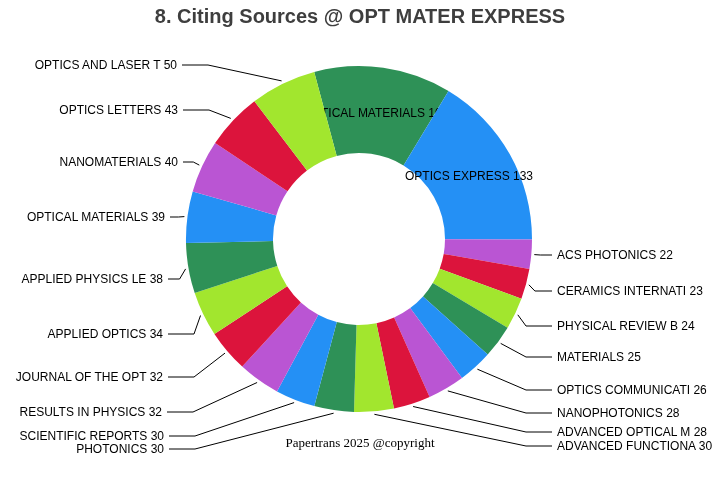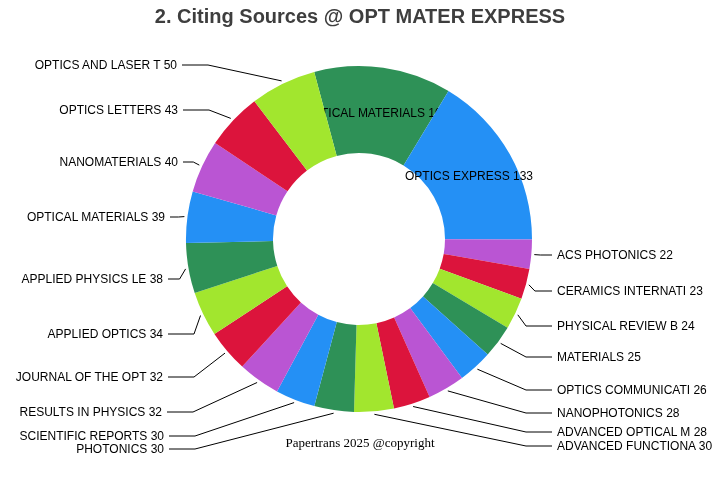--- a/index.html
+++ b/index.html
@@ -42,21 +42,21 @@
     left: 0;
   }
   svg text {
     font-family: "Liberation Sans", sans-serif;
   }
 </style>
 </head>
 <body>
 
 <div class="stage">
-  <div class="chart-title">2. Citing Sources @ OPT MATER EXPRESS</div>
+  <div class="chart-title">8. Citing Sources @ OPT MATER EXPRESS</div>
   <svg id="donut-svg" class="donut" width="720" height="480" viewBox="0 0 720 480">
       <path d="M314.2 71.9 A173 173 0 0 1 448.5 91.0 L403.5 165.4 A86 86 0 0 0 336.7 155.9 Z" fill="#2E9157"></path>
       <text font-size="12" fill="#000000" x="376" y="117" text-anchor="middle">OPTICAL MATERIALS  104</text>
       <path d="M448.5 91.0 A173 173 0 0 1 532.0 239.6 L445.0 239.3 A86 86 0 0 0 403.5 165.4 Z" fill="#2490F5"></path>
       <text font-size="12" fill="#000000" x="469" y="180" text-anchor="middle">OPTICS EXPRESS 133</text>
       <path d="M532.0 239.6 A173 173 0 0 1 529.4 268.9 L443.7 253.9 A86 86 0 0 0 445.0 239.3 Z" fill="#BA55D3"></path>
       <polyline points="552,255 540.3,255 534.3,254.6" fill="none" stroke="#000000" stroke-width="1"></polyline>
       <text font-size="12" fill="#000000" text-anchor="start" x="557" y="259">ACS PHOTONICS 22</text>
       <path d="M529.4 268.9 A173 173 0 0 1 521.4 298.7 L439.7 268.7 A86 86 0 0 0 443.7 253.9 Z" fill="#DC143C"></path>
       <polyline points="552,291 534.9,291 528.9,284.8" fill="none" stroke="#000000" stroke-width="1"></polyline>

